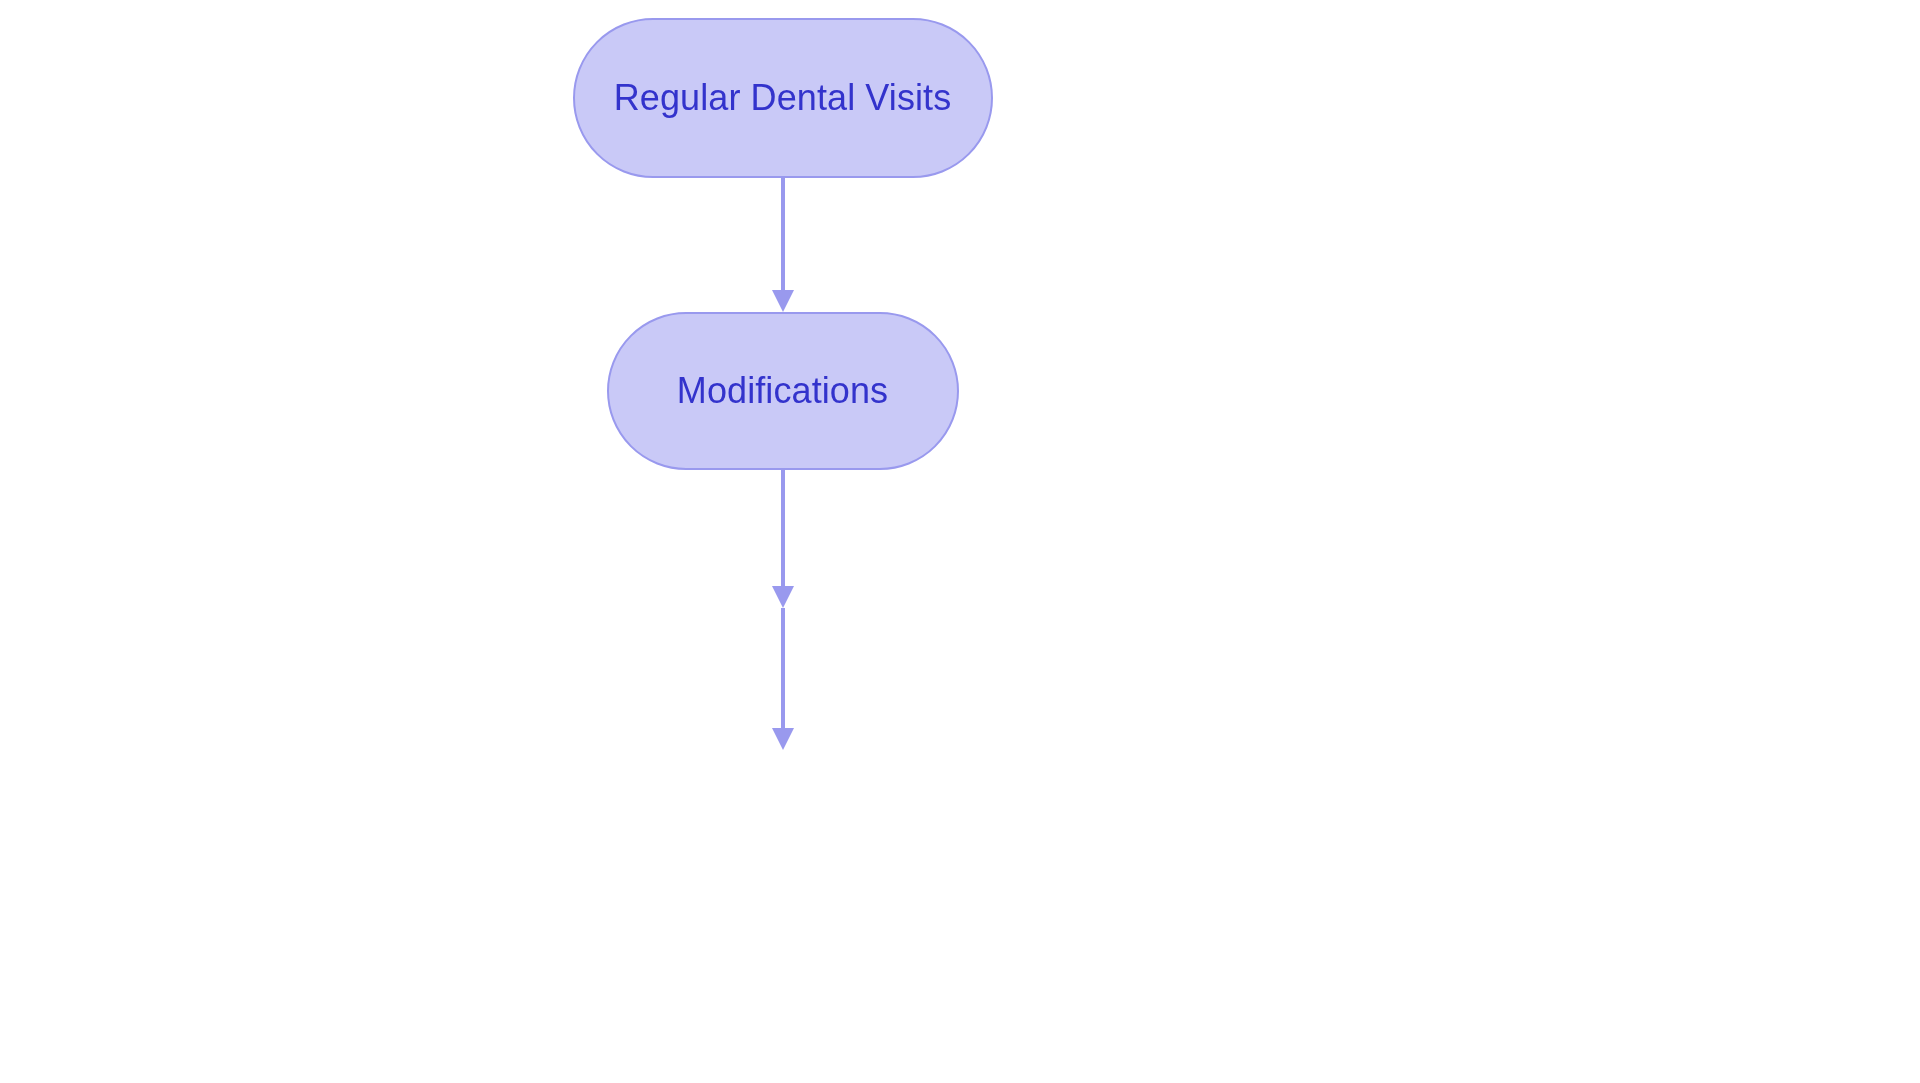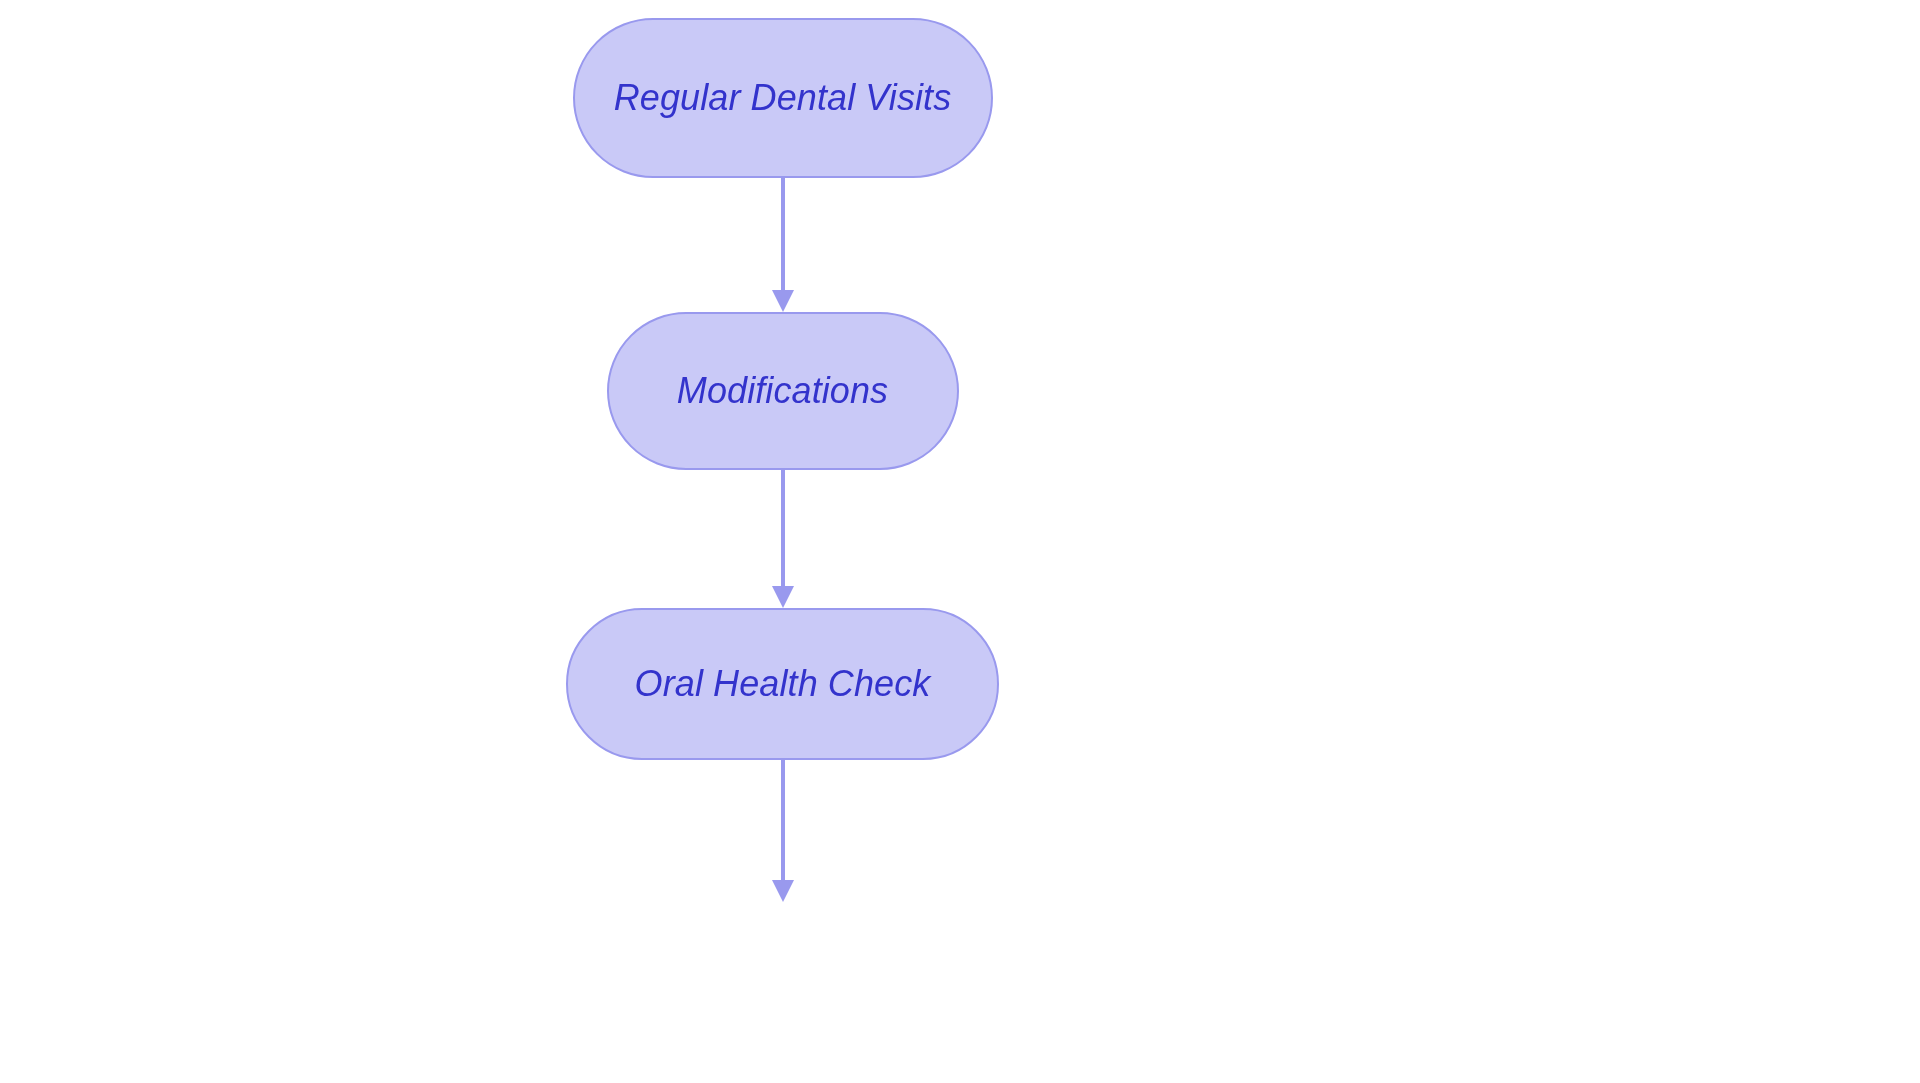--- a/index.html
+++ b/index.html
@@ -25,21 +25,20 @@
   .flow-column {
     position: absolute;
     left: 0;
     top: 0;
     width: 1565px;
     height: 1083px;
     display: flex;
     flex-direction: column;
     align-items: center;
     justify-content: flex-start;
-    font-style: italic;
   }
 
   
   .node {
     box-sizing: border-box;
     display: flex;
     align-items: center;
     justify-content: center;
     background: #c9c9f7;
     border: 2px solid #9999ee;
@@ -110,23 +109,20 @@
 
     <div class="node node-2">
       <span class="node-label">Modifications</span>
     </div>
 
     <div class="edge edge-2">
       <div class="edge-line"></div>
       <div class="edge-head"></div>
     </div>
 
-    <div class="node node-3">
-      <span class="node-label">Oral Health Check</span>
-    </div>
 
     <div class="edge edge-3">
       <div class="edge-line"></div>
       <div class="edge-head"></div>
     </div>
 
 
   </div>
 </div>
 

